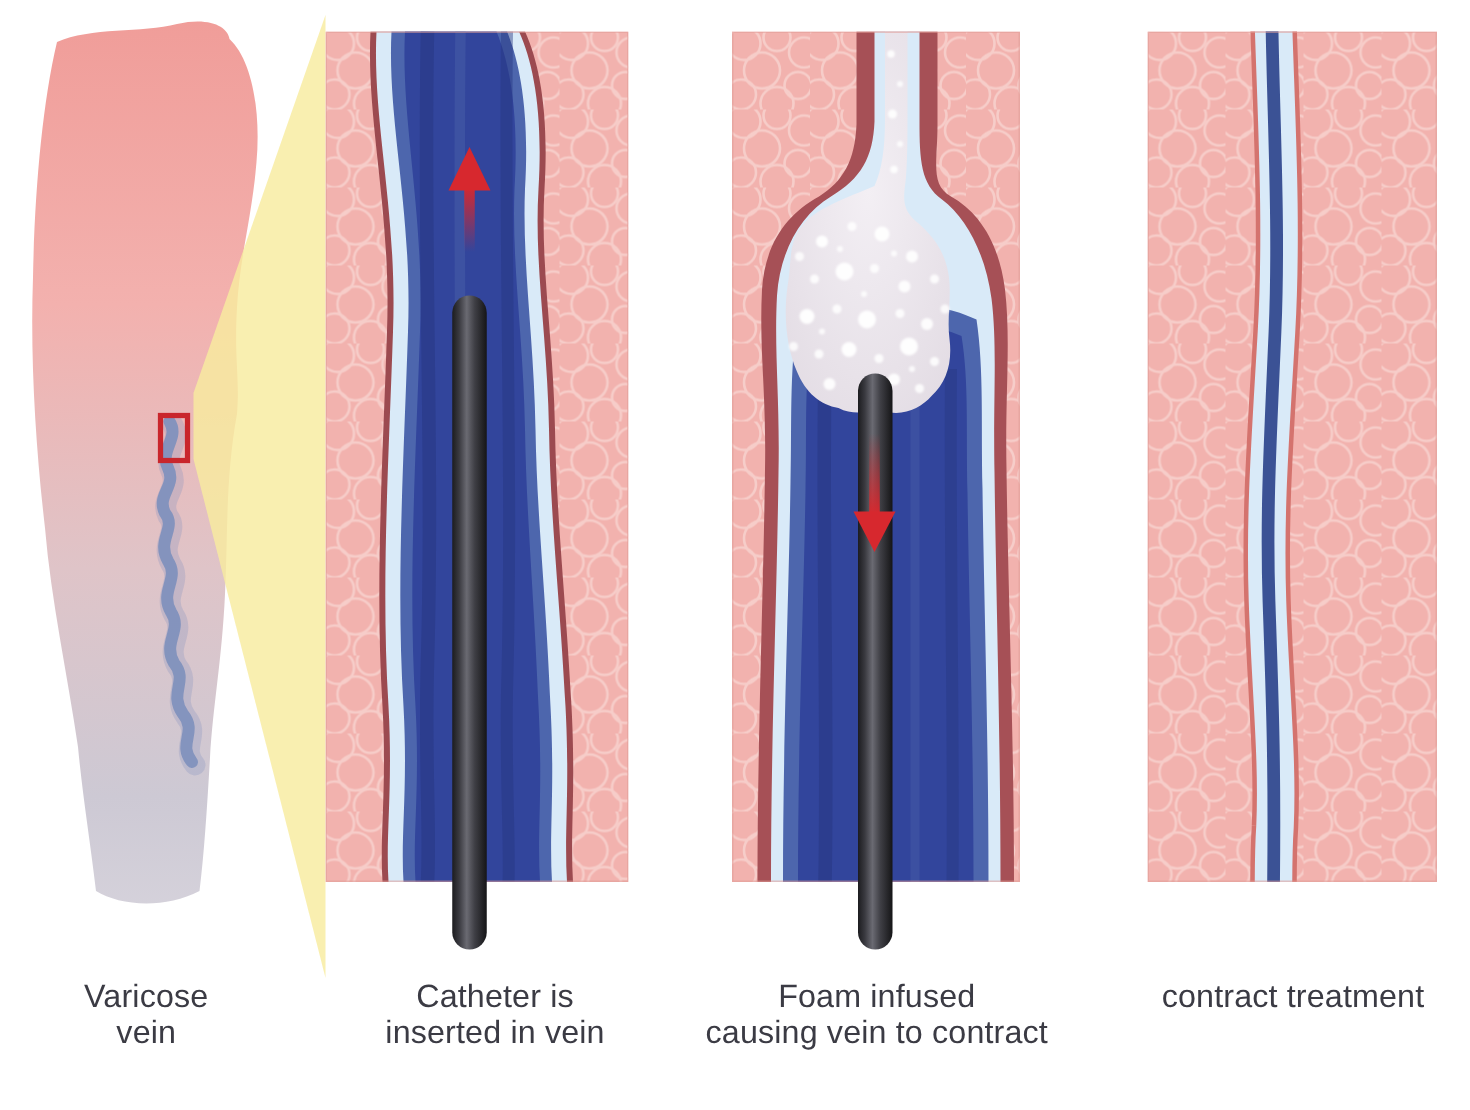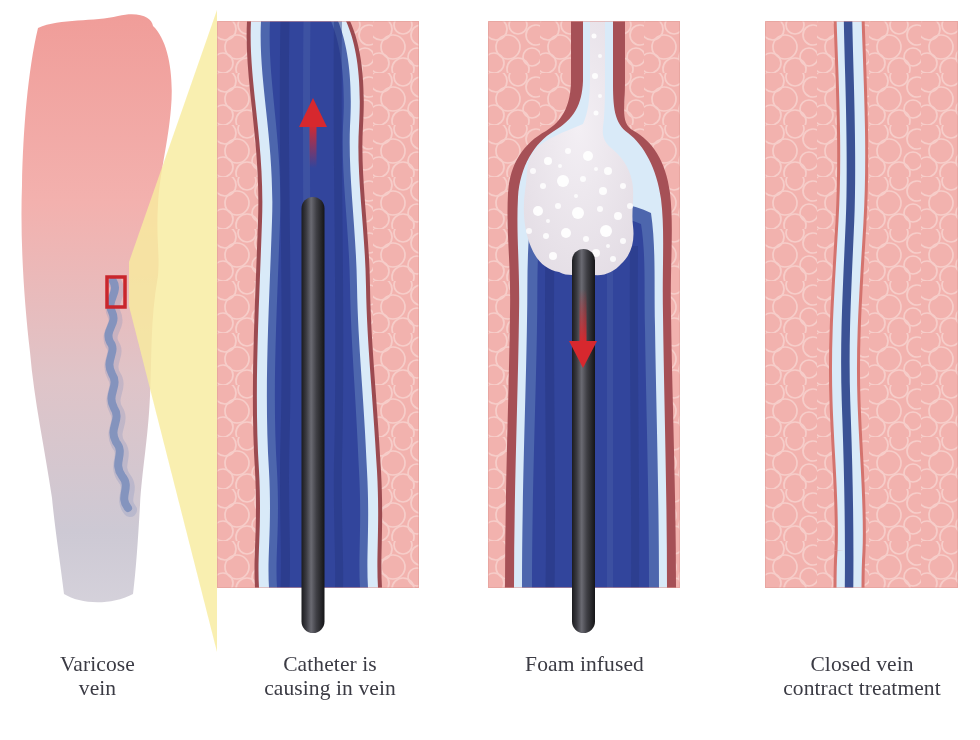--- a/index.html
+++ b/index.html
@@ -1,18 +1,18 @@
 <!DOCTYPE html>
 <html style="--bg: #ffffff; --label: #3b3b44; --tissue: #f2b2ae; --ring: #f8d4d0; --red_line: #9c4a50; --wall_red: #a65056; --lining: #d9eaf8; --mid_blue: #4d66ad; --lumen: #32459c; --streak_dark: #263680; --streak_light: #4b61ab; --foam: #e8e3e9; --bubble: #ffffff; --catheter_dark: #1c1c1f; --catheter_light: #6a6a72; --catheter_end: #151517; --arrow: #d7282e; --beam: #f8ec9f; --leg_top: #f09d99; --leg_mid: #f3b1ae; --leg_low: #dfc4c8; --leg_end: #cdc9d4; --squiggle: #8191bd; --marker: #c9262c; --closed_vein: #3b5295; --closed_outline: #d4736e;"><head>
 <meta charset="utf-8">
 <style>
   html,body{margin:0;padding:0;background:#ffffff;}
   .stage{
     position:relative;width:980px;height:740px;background:var(--bg,#fff);
-    overflow:hidden;font-family:Liberation Serif, serif;
+    overflow:hidden;font-family:Liberation Sans, sans-serif;
   }
   .panel-svg{position:absolute;display:block;}
   .caption{
     position:absolute;top:652px;text-align:center;
     color:var(--label,#3b3b44);font-size:21.5px;line-height:24px;
     font-weight:400;letter-spacing:0.1px;
   }
   .caption span{display:block;}
   
   .tissue{fill:var(--tissue);}
@@ -221,23 +221,23 @@
       <rect class="tissue-edge" x="0.5" y="0.5" width="192" height="566"></rect>
     </g>
   </svg>
 
   <div class="caption" style="left:0;width:195px">
     <span>Varicose</span>
     <span>vein</span>
   </div>
   <div class="caption" style="left:228px;width:204px">
     <span>Catheter is</span>
-    <span>causing in vein</span>
+    <span>inserted in vein</span>
   </div>
   <div class="caption" style="left:462px;width:245px">
     <span>Foam infused</span>
+    <span>causing vein to contract</span>
   </div>
   <div class="caption" style="left:752px;width:220px">
-    <span>Closed vein</span>
     <span>contract treatment</span>
   </div>
 
 </div>
 
 </body></html>

